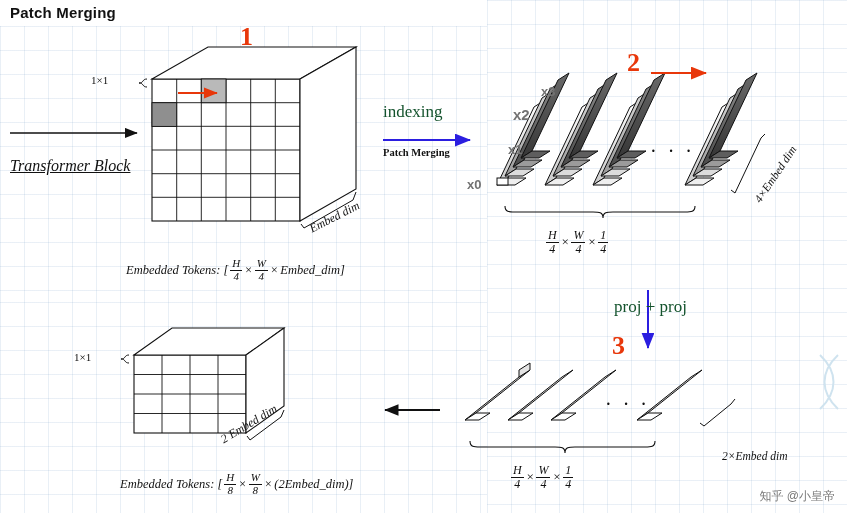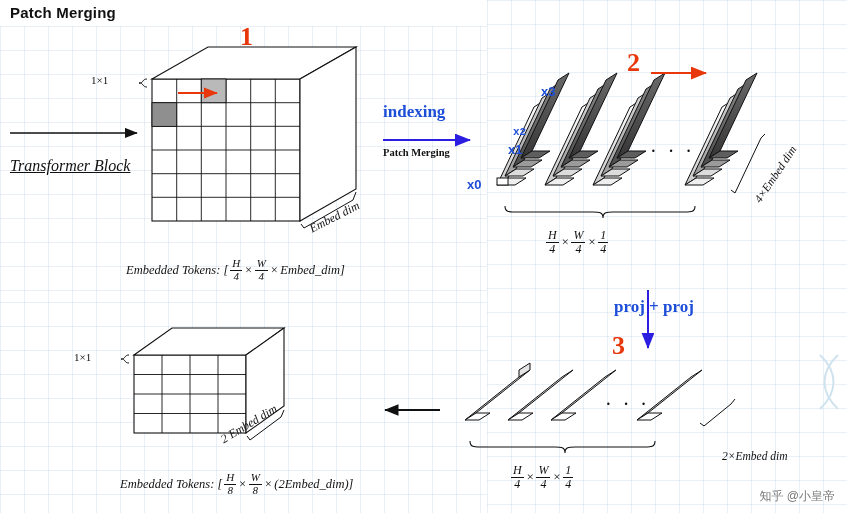--- a/index.html
+++ b/index.html
@@ -41,27 +41,26 @@
     font-family: "Liberation Serif", serif;
     font-style: italic;
   }
   .num-red {
     color: #e8370a;
     font-size: 26px;
     font-weight: bold;
     font-family: "Liberation Serif", serif;
   }
   .blue-big {
-    color: #1d4ed8;
+    color: #14532d;
     font-size: 17px;
     font-family: "Liberation Serif", serif;
-    font-weight: bold;
   }
   .blue-small {
-    color: #1d4ed8;
+    color: #737373;
     font-size: 11px;
     font-weight: bold;
     font-family: "Liberation Sans", sans-serif;
   }
   .watermark {
     position: absolute;
     right: 12px;
     bottom: 8px;
     color: #777;
     font-size: 12px;
@@ -330,21 +329,21 @@
       <span class="d">4</span>
     </span>
     <span>×</span>
     <span>Embed_dim]</span>
   </div>
 
   <div class="lbl blue-big" style="left:383px; top:102px;">indexing</div>
   <div class="lbl" style="left:383px; top:147px; font-size:10.5px; font-family:'Liberation Serif',serif; font-weight:bold; color:#111;">Patch Merging</div>
 
   <div class="lbl blue-small" style="left:541px; top:84px; font-size:13px;">x3</div>
-  <div class="lbl blue-small" style="left:513px; top:126px; font-size:11px;font-family:Liberation Mono, monospace;">x2</div>
+  <div class="lbl blue-small" style="left:513px; top:106px; font-size:15px;">x2</div>
   <div class="lbl blue-small" style="left:508px; top:142px; font-size:13px;">x1</div>
   <div class="lbl blue-small" style="left:467px; top:177px; font-size:13px;">x0</div>
 
   <div class="dots" style="left:650px; top:140px;">· · ·</div>
 
   <div class="lbl serif-it" style="left:752px; top:198px; font-size:11.5px; color:#111; transform:rotate(-56deg); transform-origin:left top;">4×Embed dim</div>
 
   <div class="mathrow" style="left:546px; top:229px; font-size:13px;">
     <span class="frac" style="font-size:12px;">
       <span class="n">H</span>

